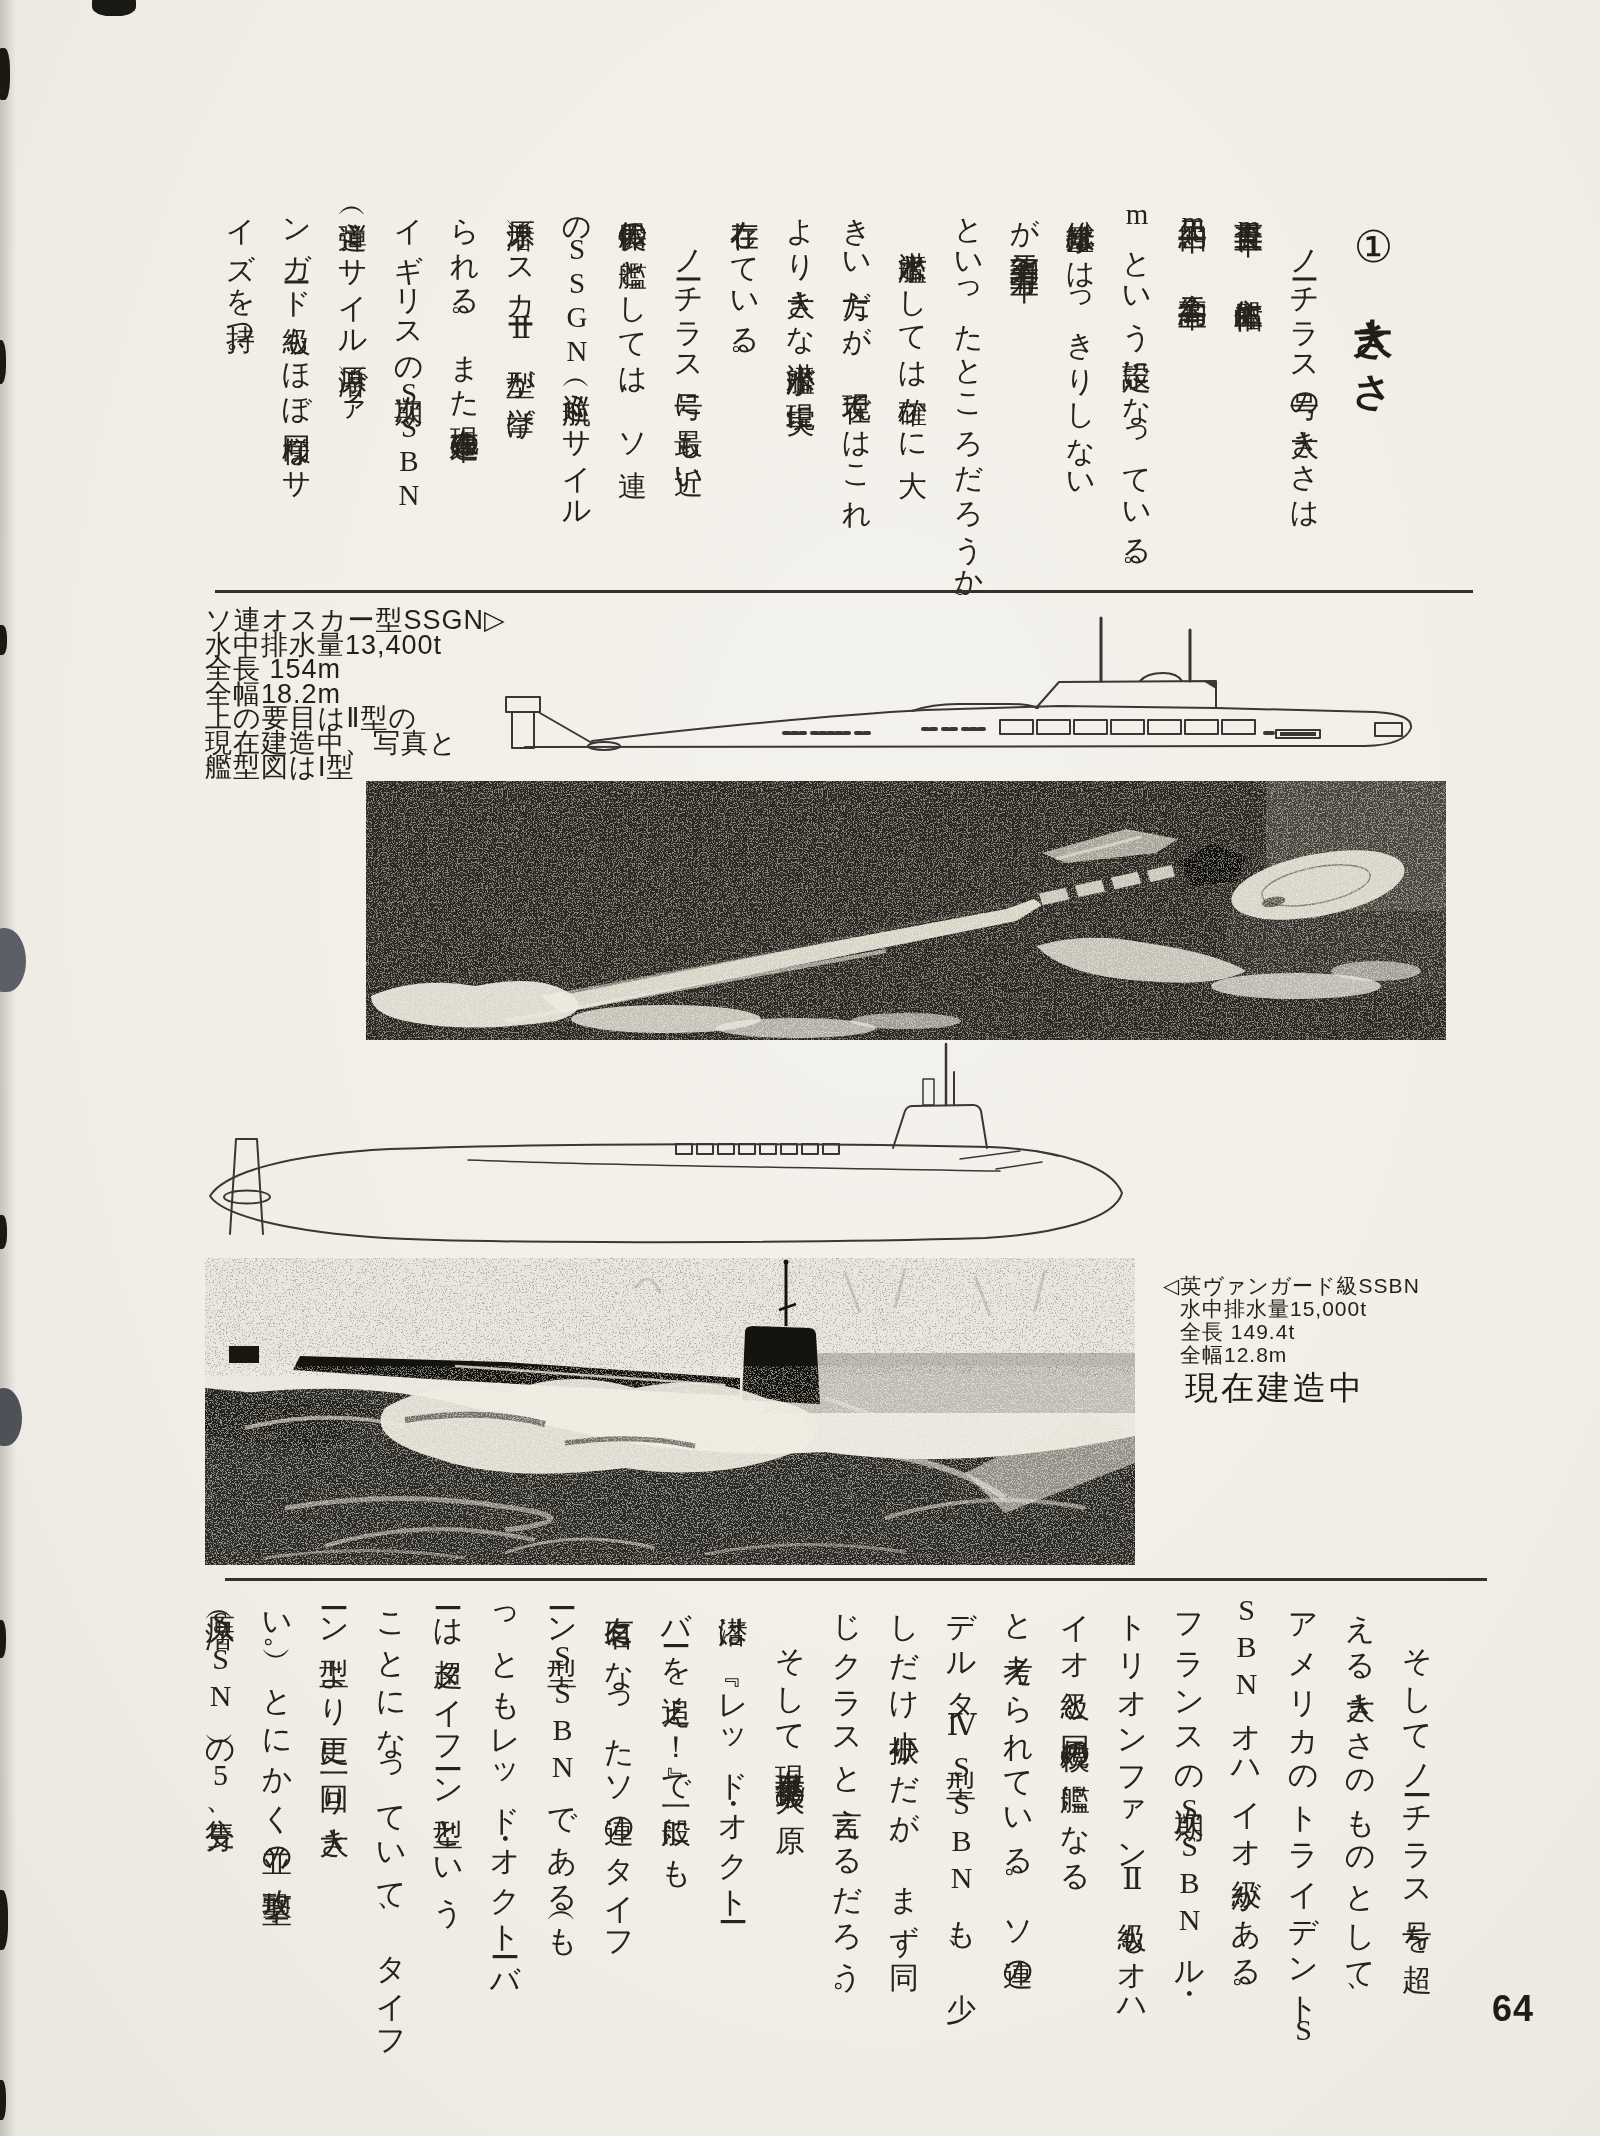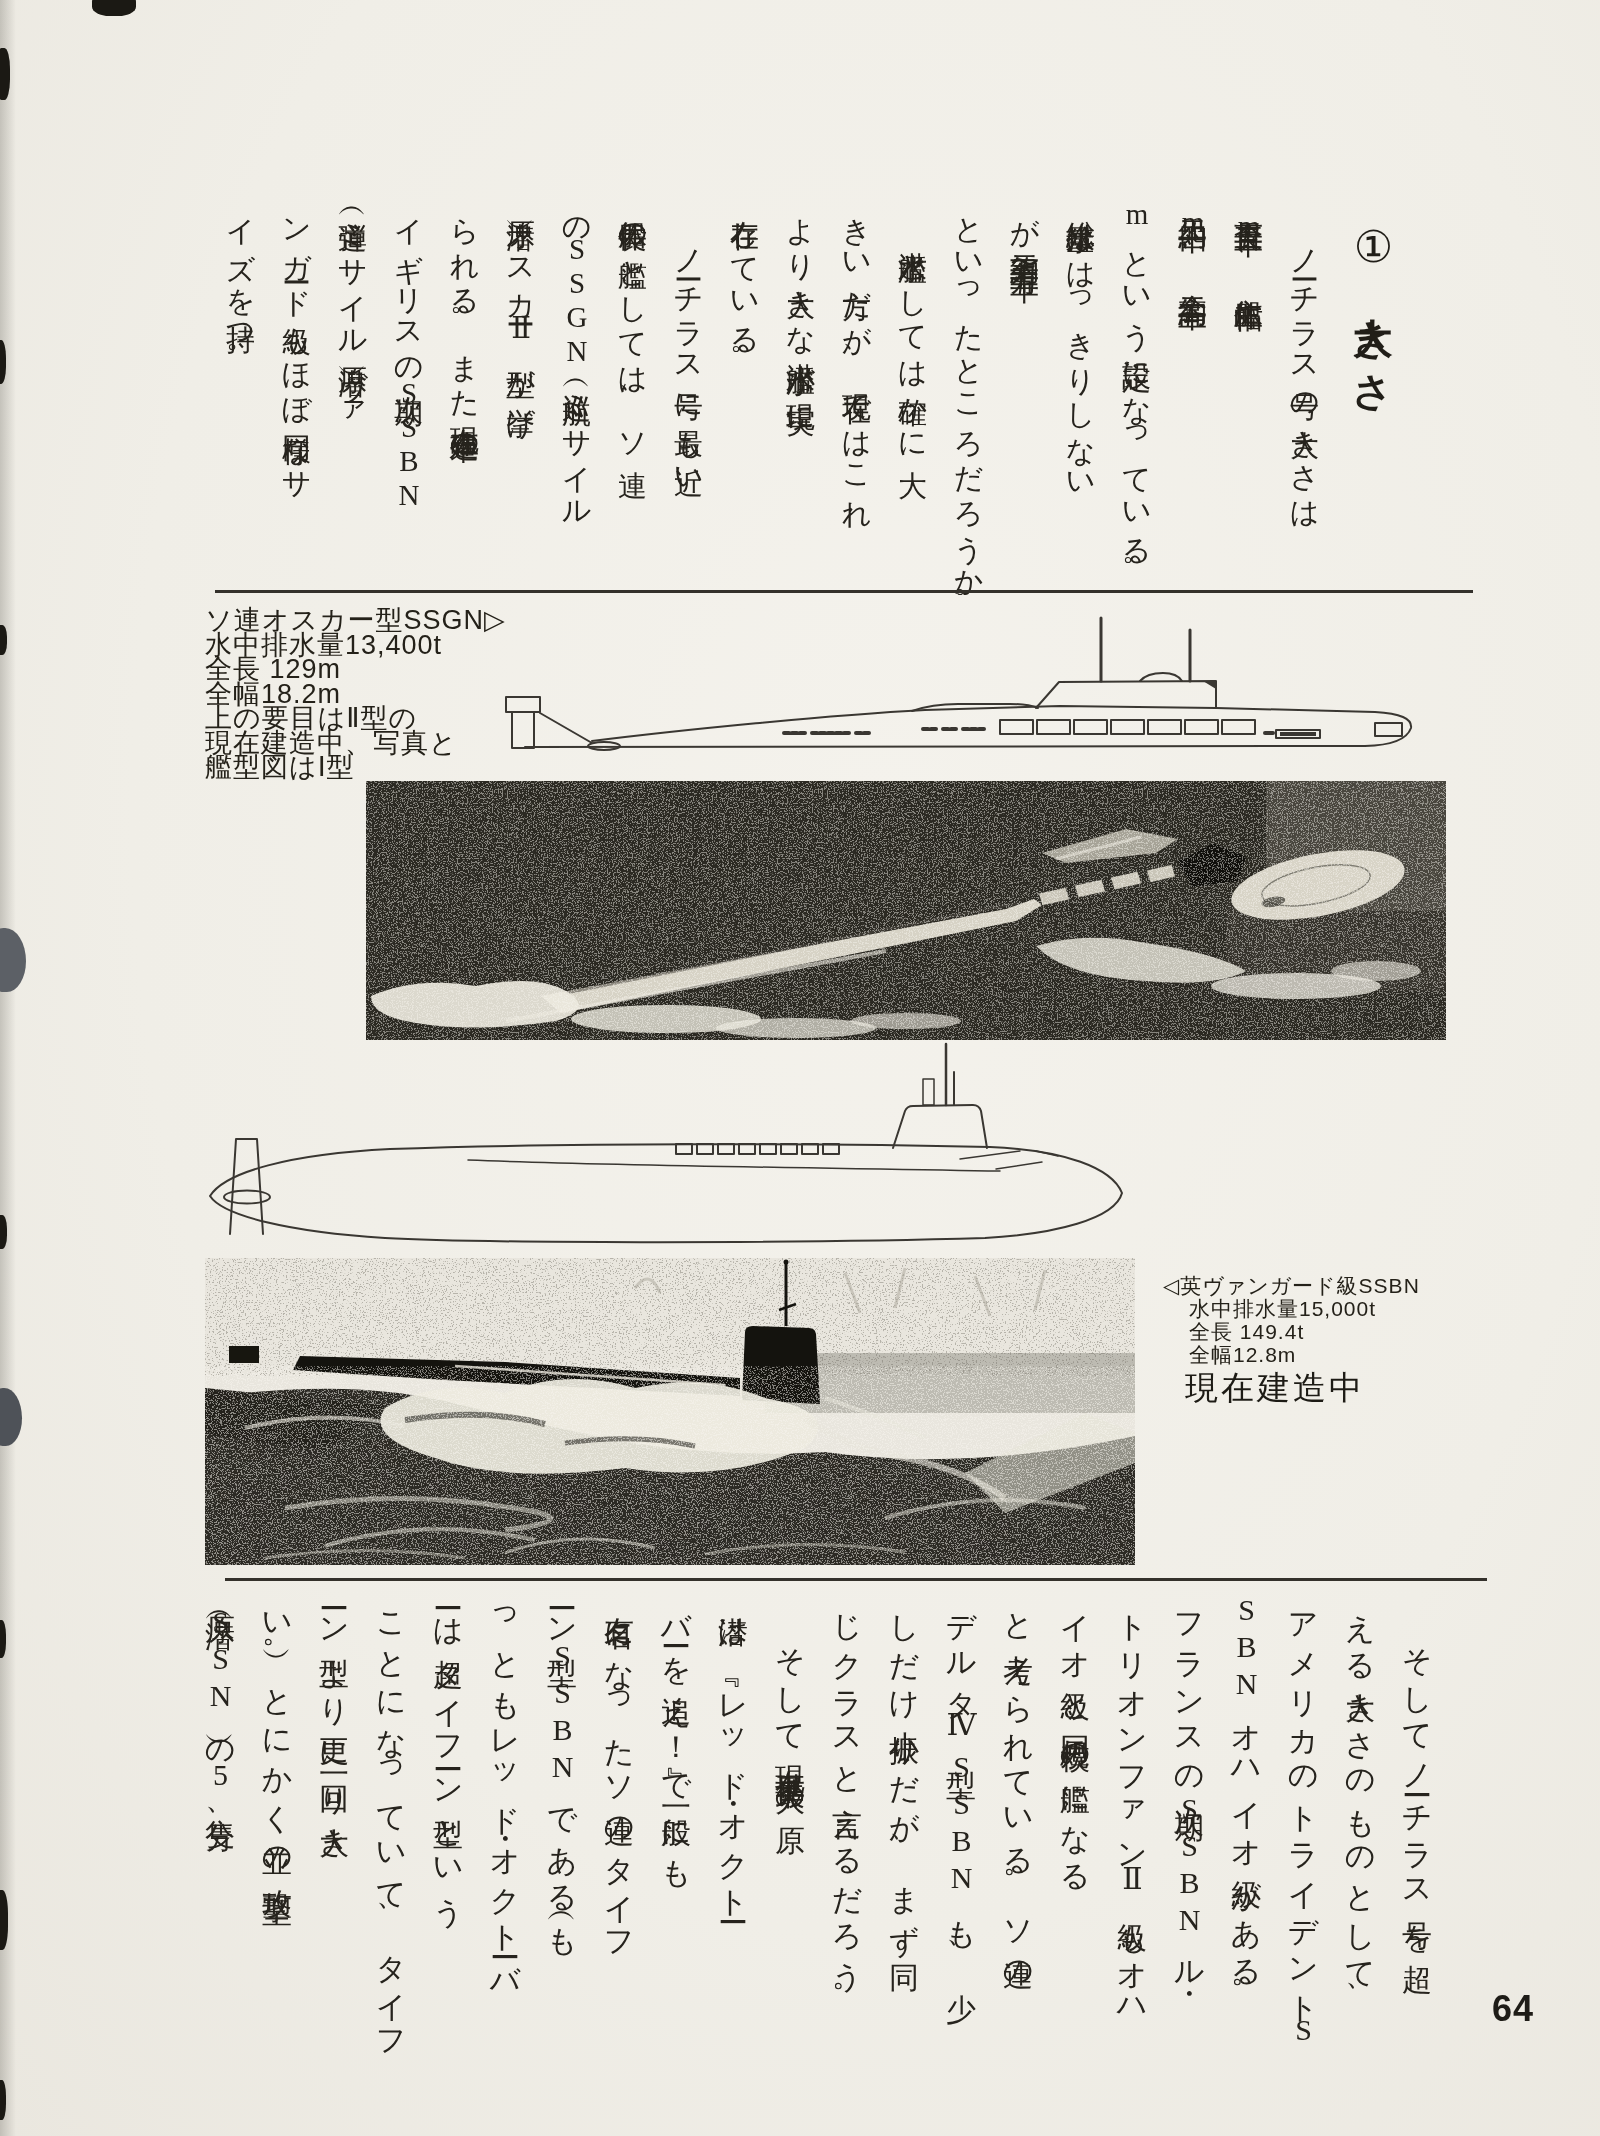--- a/index.html
+++ b/index.html
@@ -25,21 +25,21 @@
   .sec-mark{font-size:44px;line-height:46px;}
   .sec-title{font-size:40px;font-weight:700;letter-spacing:7px;margin-inline-start:14px;line-height:46px;}
 
   .rule{position:absolute;height:3px;background:#34312b;}
   .rule-1{left:215px;top:590px;width:1258px;}
   .rule-2{left:225px;top:1578px;width:1262px;}
 
   .cap{position:absolute;font-family:"Liberation Sans","DejaVu Sans",sans-serif;color:#242119;font-weight:500;}
   .cap-1{left:205px;top:608px;font-size:27px;line-height:24.5px;letter-spacing:1px;}
   .cap-2{left:1163px;top:1274px;font-size:21px;line-height:23px;letter-spacing:1px;}
-  .cap-2 .capline:not(:first-child){margin-left:26px;}
+  .cap-2 .capline:not(:first-child){margin-left:17px;}
   .cap-status{font-size:33px;font-weight:400;letter-spacing:3px;margin:10px 0 0 22px;color:#1d1b15;}
 
   .fig{position:absolute;}
   .fig-oscar{left:360px;top:600px;}
   .fig-photo1{left:366px;top:781px;}
   .fig-vanguard{left:140px;top:1020px;}
   .fig-photo2{left:205px;top:1258px;}
 
   .pagenum{position:absolute;left:1492px;top:1988px;font-family:"Liberation Sans","DejaVu Sans",sans-serif;
            font-size:36px;font-weight:700;color:#1e1c17;letter-spacing:1px;}
@@ -86,21 +86,21 @@
       <div class="vcol">（弾道ミサイル原潜）ヴァ</div>
       <div class="vcol">ンガード級もほぼ同様なサ</div>
       <div class="vcol">イズを持つ。</div>
     </div>
 
   <div class="rule rule-1"></div>
 
   <div class="cap cap-1">
       <div class="capline">ソ連オスカー型SSGN▷</div>
       <div class="capline">水中排水量13,400t</div>
-      <div class="capline">全長 129m</div>
+      <div class="capline">全長 154m</div>
       <div class="capline">全幅18.2m</div>
       <div class="capline">上の要目はⅡ型の</div>
       <div class="capline">現在建造中、写真と</div>
       <div class="capline">艦型図はⅠ型</div>
     </div>
 
   <svg class="fig fig-oscar" width="1140" height="190" viewBox="0 0 1140 190">
     <g fill="none" stroke="#3a3732" stroke-width="2" stroke-linejoin="round" stroke-linecap="round">
       <rect x="146" y="97" width="34" height="15"></rect>
       <rect x="152" y="112" width="22" height="36"></rect>

